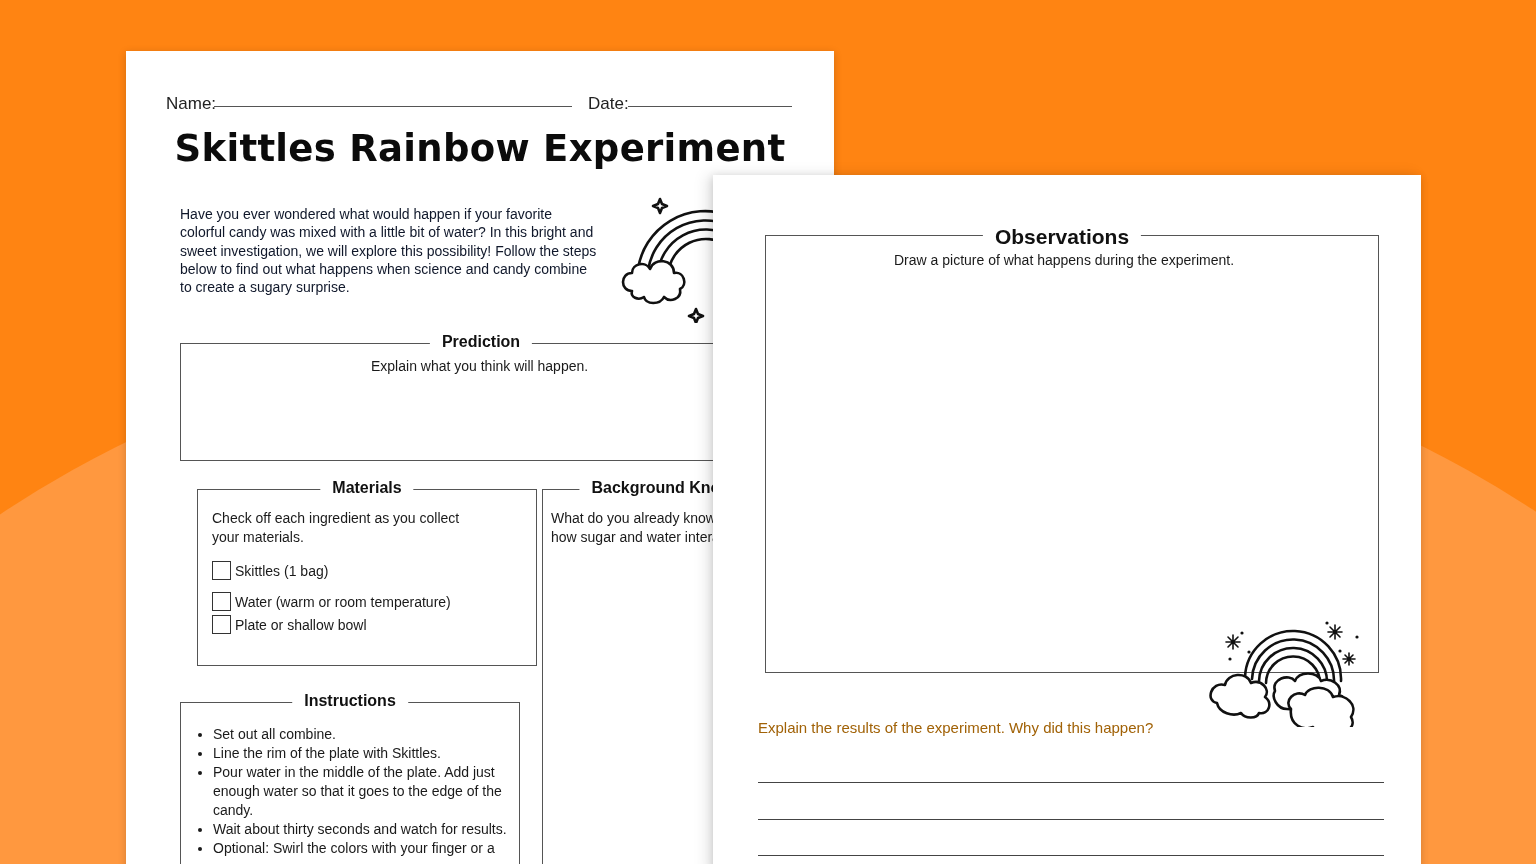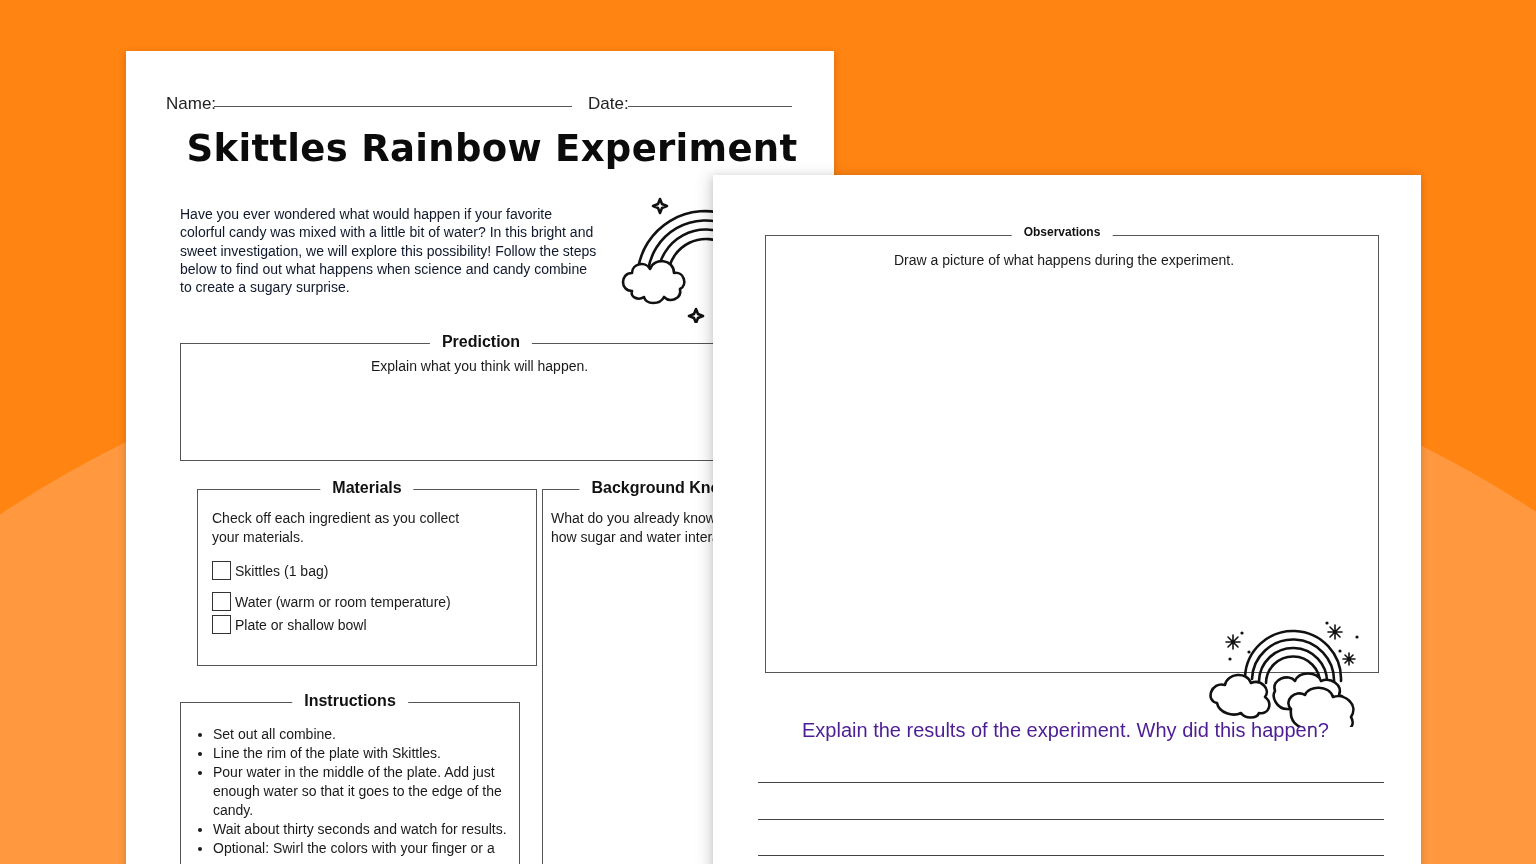--- a/index.html
+++ b/index.html
@@ -23,21 +23,20 @@
     #page2 { left: 713px; top: 175px; width: 708px; height: 700px; box-shadow: -6px 0 14px rgba(0,0,0,0.10), 0 2px 8px rgba(0,0,0,0.15); }
 
     .abs { position: absolute; }
     .label-sm { font-size: 17px; color: #222; }
     .line { position: absolute; border-bottom: 1.5px solid #555; height: 0; }
 
     .title {
       position: absolute; left: 0; width: 708px; top: 76px; text-align: center;
       font-family: "DejaVu Sans", sans-serif; font-weight: bold; font-size: 37px; letter-spacing: 0.3px;
       color: #0b0b0b;
-      padding-left: 12px;
     }
     .intro {
       position: absolute; left: 54px; top: 154px; width: 420px;
       font-size: 14px; line-height: 18.3px; color: #0f172a;
     }
     .box {
       position: absolute; border: 1.5px solid #555; box-sizing: border-box;
     }
     .box-title {
       position: absolute; top: -11px; background: #fff; padding: 0 12px;
@@ -117,21 +116,21 @@
       <li>Line the rim of the plate with Skittles.</li>
       <li>Pour water in the middle of the plate. Add just enough water so that it goes to the edge of the candy.</li>
       <li>Wait about thirty seconds and watch for results.</li>
       <li>Optional: Swirl the colors with your finger or a</li>
     </ul>
   </div>
 </div>
 
 <div class="page" id="page2">
   <div class="box" style="left:52px;top:60px;width:614px;height:438px;">
-    <span class="box-title" style="left:296px;font-size:12px;text-align:center;">Observations</span>
+    <span class="box-title" style="left:296px;font-size:21px;text-align:center;">Observations</span>
     <span class="box-sub" style="left:128px;top:16px;">Draw a picture of what happens during the experiment.</span>
   </div>
 
   <div class="abs" style="left:494px;top:440px;">
     <svg width="170" height="112" viewBox="0 0 170 112" fill="none" stroke="#111" stroke-width="2.6" stroke-linecap="round" stroke-linejoin="round">
       <g stroke-width="1.6">
         <path d="M26 20 l0 14 M19 27 l14 0 M21 22 l10 10 M31 22 l-10 10"></path>
         <path d="M128 10 l0 14 M121 17 l14 0 M123 12 l10 10 M133 12 l-10 10"></path>
         <path d="M142 38 l0 12 M136 44 l12 0 M138 40 l8 8 M146 40 l-8 8"></path>
       </g>
@@ -146,17 +145,17 @@
       <path d="M38 62 A48 48 0 0 1 134 66"></path>
       <path d="M45 64 A41 41 0 0 1 127 67"></path>
       <path d="M52 66 A34 34 0 0 1 120 68"></path>
       <path d="M59 68 A27 27 0 0 1 113 69"></path>
       <path d="M10 88 c-12 -2 -6 -22 8 -18 c2 -12 22 -14 26 -2 c10 -4 20 6 14 14 c8 6 4 18 -6 16 c-2 6 -14 6 -18 0 c-8 4 -22 0 -24 -10z" fill="#fff"></path>
       <path d="M68 76 c-4 -12 14 -18 20 -10 c4 -10 22 -10 26 0 c10 -4 22 4 18 14 c10 2 10 18 -2 18 l-50 -4 c-10 0 -16 -12 -12 -18z" fill="#fff"></path>
       <path d="M84 94 c-8 -8 4 -20 14 -14 c4 -10 24 -10 28 2 c12 -4 26 8 18 20 c6 10 -6 18 -14 12 c-6 8 -20 6 -24 -2 c-10 4 -24 -2 -22 -18z" fill="#fff"></path>
     </svg>
   </div>
 
-  <span class="abs" style="left:45px;top:544px;font-size:20px;color:#4c1d95;margin-left:44px;">Explain the results of the experiment. Why did this happen?</span>
+  <span class="abs" style="left:45px;top:544px;font-size:15px;color:#a16207;">Explain the results of the experiment. Why did this happen?</span>
   <div class="write-line" style="top:607px;"></div>
   <div class="write-line" style="top:644px;"></div>
   <div class="write-line" style="top:680px;"></div>
 </div>
 
 </body></html>

